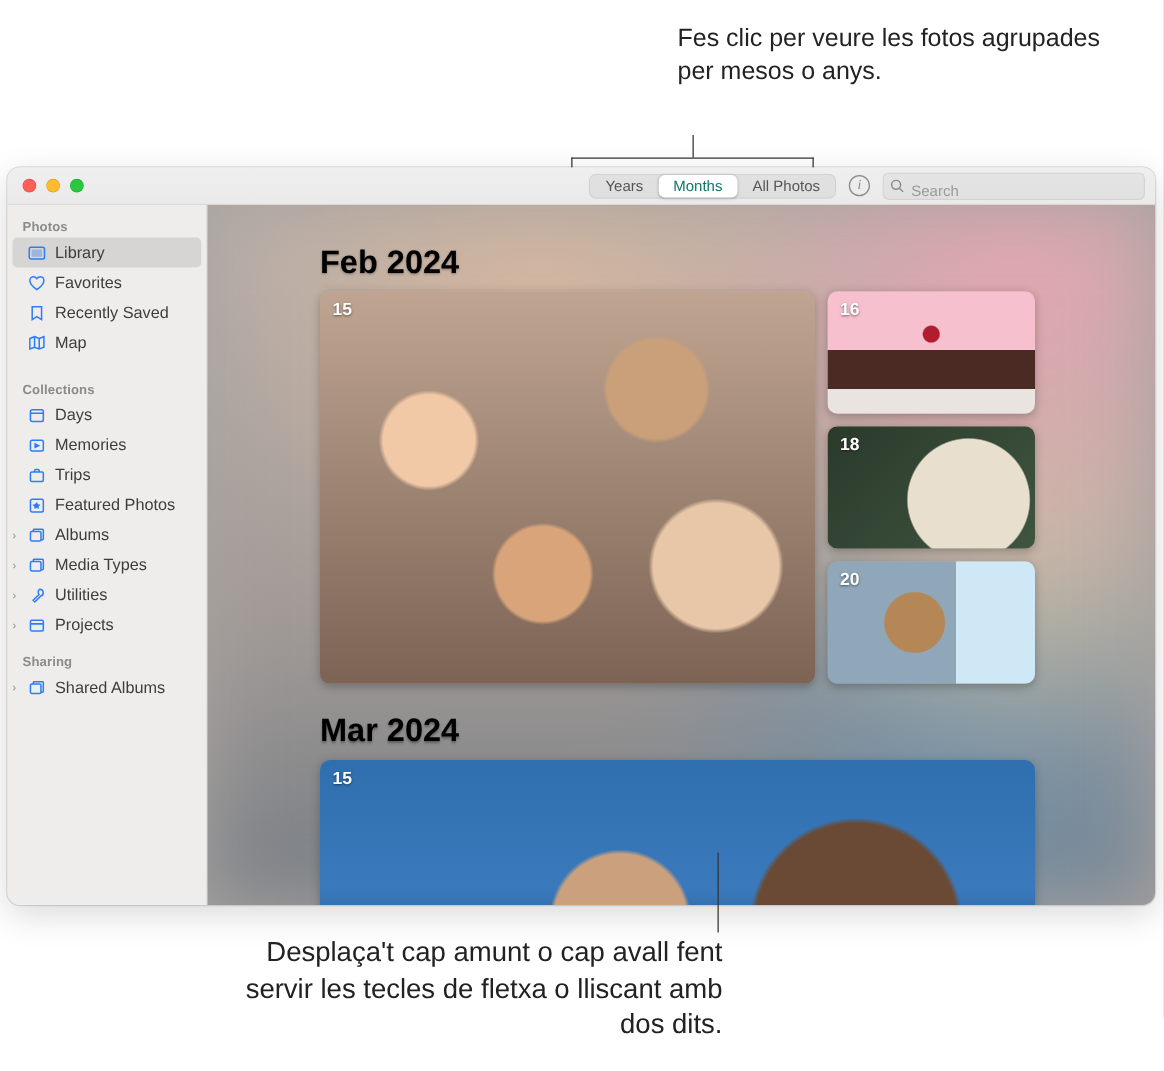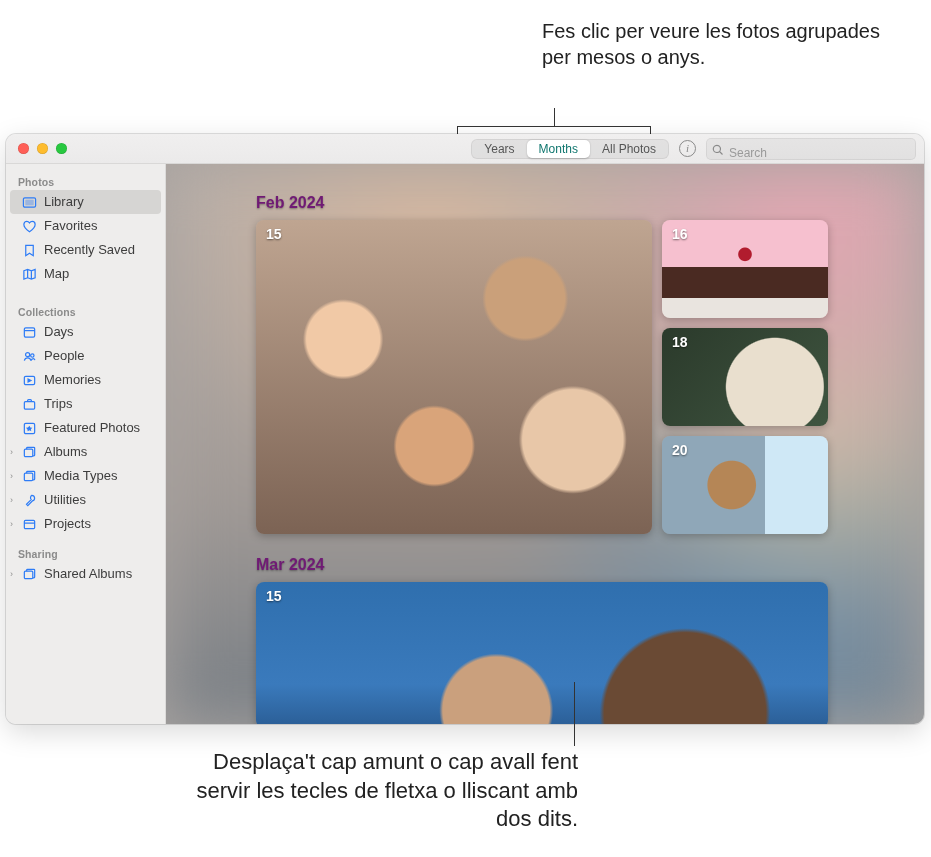--- a/index.html
+++ b/index.html
@@ -192,23 +192,23 @@
       radial-gradient(circle at 85% 45%, #c9c0a6 0%, transparent 30%),
       radial-gradient(circle at 80% 80%, #7290a8 0%, transparent 35%),
       linear-gradient(180deg,#b7afaa 0%, #a19a96 60%, #767d84 100%);
     filter: blur(30px);
   }
   .content-inner {
     position: relative;
     padding: 20px 28px 0 90px;
   }
   .month-title {
-    color: #701a75;
+    color: #000000;
     font-weight: 700;
-    font-size: 16px;
+    font-size: 26px;
     margin: 10px 0 8px 0;
     text-shadow: 0 1px 2px rgba(0,0,0,0.35);
   }
   .grid-feb {
     display: grid;
     grid-template-columns: 396px 166px;
     grid-template-rows: 98px 98px 98px;
     gap: 10px;
   }
   .thumb {
@@ -368,30 +368,20 @@
       <div class="sb-item">
         <span class="icon">
           <svg viewBox="0 0 16 16" fill="none" stroke="currentColor" stroke-width="1.3">
               <rect x="2.5" y="3" width="11" height="10" rx="1.5"></rect>
               <path d="M2.5 6h11"></path>
             </svg>
         </span>
         <span class="label">Days</span>
       </div>
 
-      <div class="sb-item">
-        <span class="icon">
-          <svg viewBox="0 0 16 16" fill="none" stroke="currentColor" stroke-width="1.3">
-              <circle cx="6" cy="6" r="2.2"></circle>
-              <circle cx="11" cy="7" r="1.8"></circle>
-              <path d="M2.5 12.5c.5-2 2-3 3.5-3s3 1 3.5 3M9.7 12.5c.3-1.4 1.3-2.2 2.3-2.2s1.4.5 1.8 1.6"></path>
-            </svg>
-        </span>
-        <span class="label">People</span>
-      </div>
 
       <div class="sb-item">
         <span class="icon">
           <svg viewBox="0 0 16 16" fill="none" stroke="currentColor" stroke-width="1.3">
               <rect x="2.5" y="3.5" width="11" height="9" rx="1.5"></rect>
               <path d="M6.5 6.5l3 1.5-3 1.5z" fill="currentColor"></path>
             </svg>
         </span>
         <span class="label">Memories</span>
       </div>

